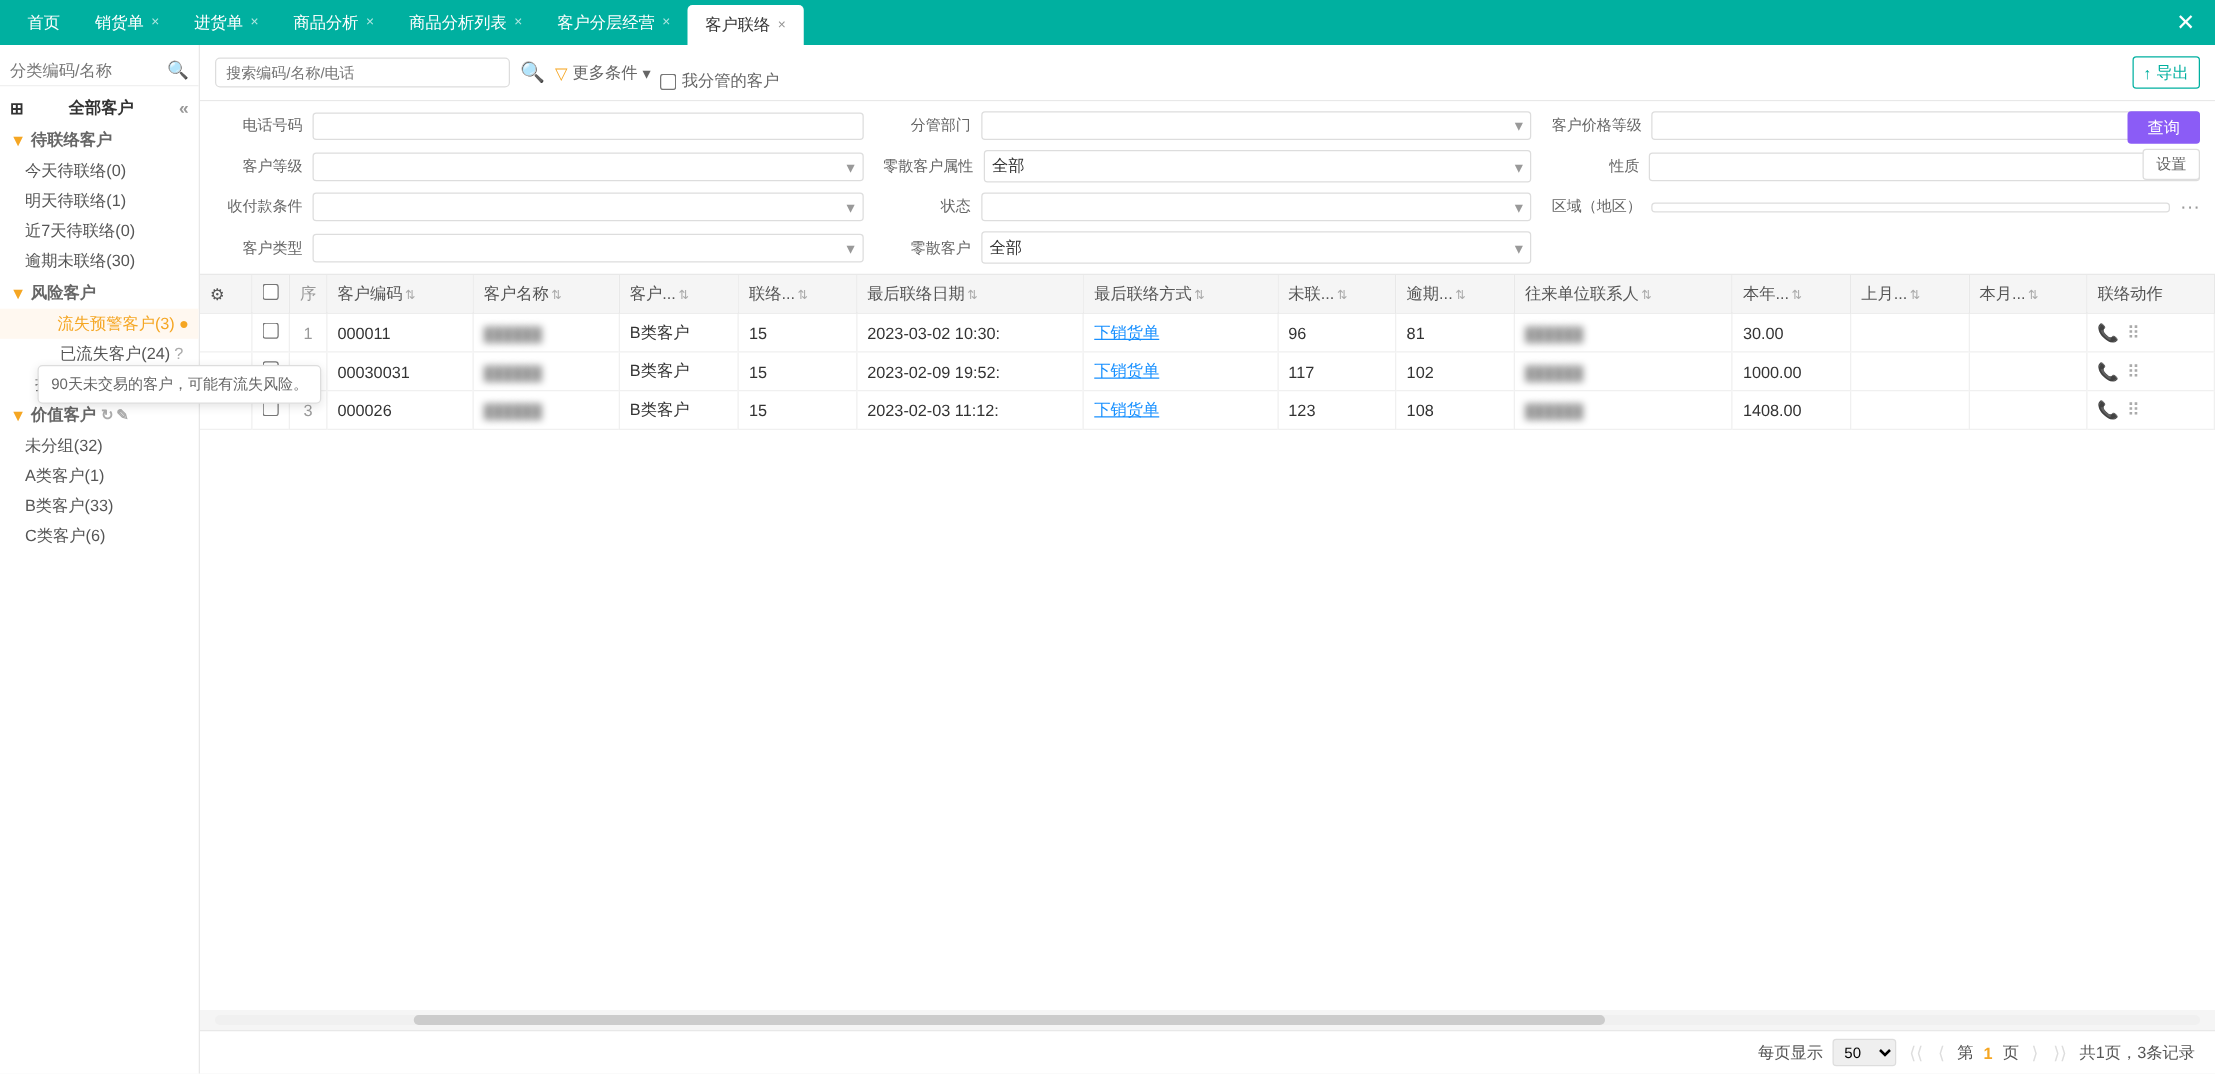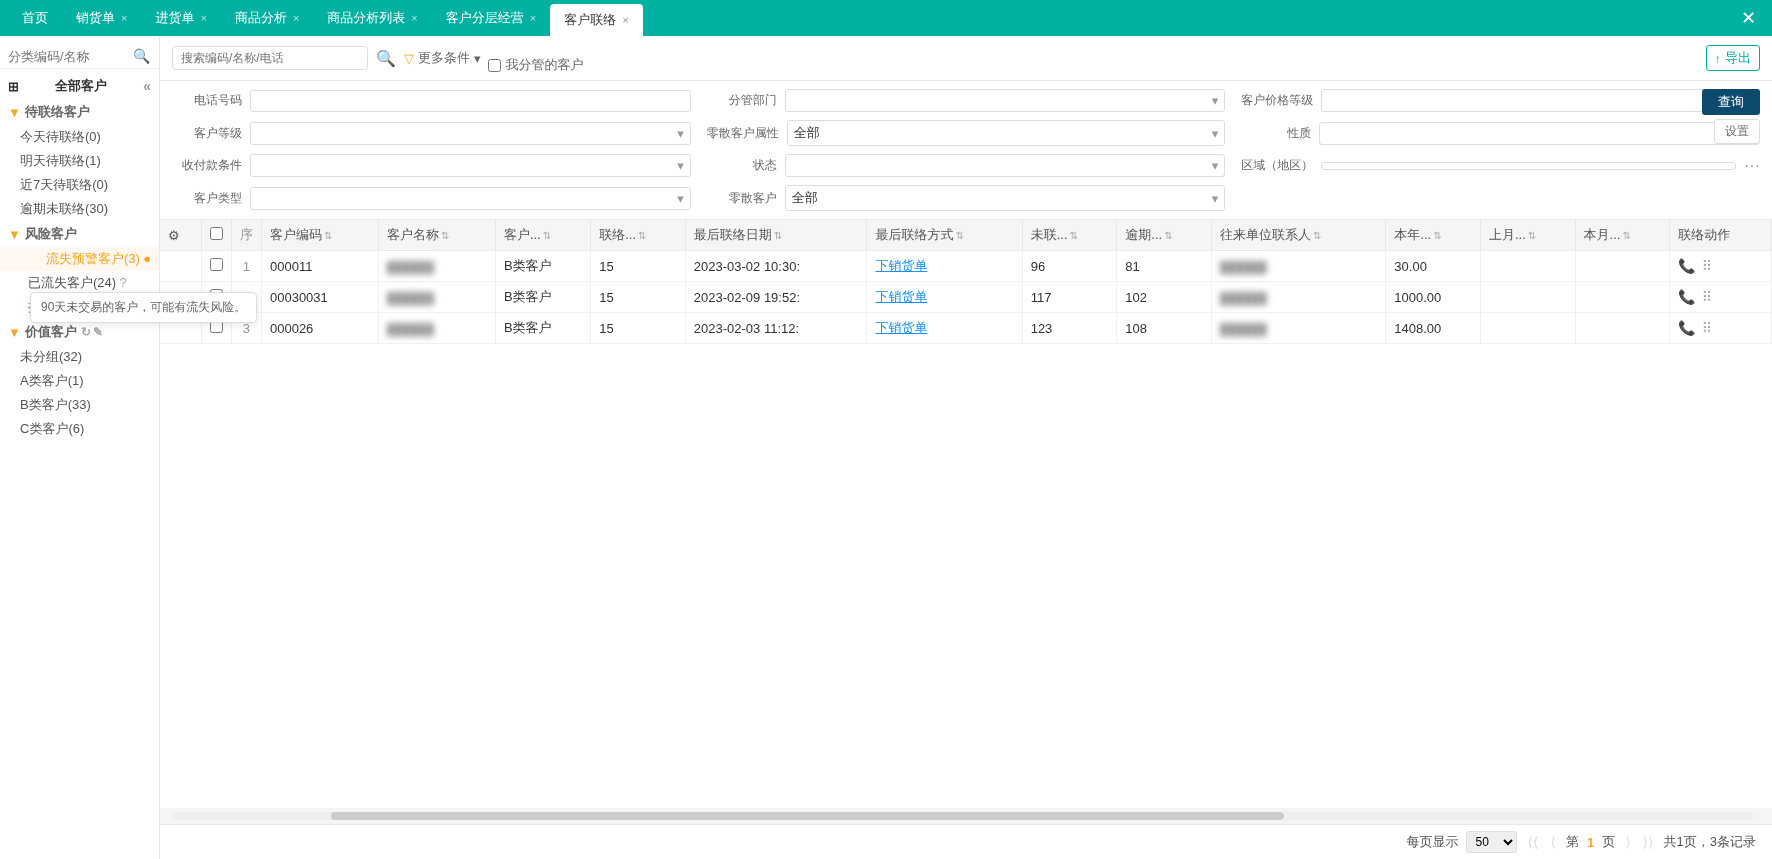--- a/index.html
+++ b/index.html
@@ -69,21 +69,21 @@
       flex: 1; display: flex; flex-direction: column; overflow: hidden; background: #f5f5f5;
     }
 
     
     .filter-bar {
       background: #fff; padding: 6px 12px; display: flex; align-items: center; gap: 8px;
       border-bottom: 1px solid #e8e8e8;
     }
     .filter-search-input {
       border: 1px solid #ddd; border-radius: 4px; padding: 4px 8px;
-      font-size: 12px; width: 196px; outline: none; color: #999;
+      font-size: 12px; width: 236px; outline: none; color: #999;
     }
     .filter-search-btn { color: #f5a623; cursor: pointer; font-size: 16px; }
     .filter-more {
       display: flex; align-items: center; gap: 4px; color: #666; cursor: pointer; font-size: 12px;
     }
     .filter-mine { display: flex; align-items: center; gap: 4px; color: #666; font-size: 12px; cursor: pointer; margin-top: 14px; }
     .filter-spacer { flex: 1; }
     .export-btn {
       display: flex; align-items: center; gap: 4px;
       color: #00b0a0; cursor: pointer; font-size: 12px; border: 1px solid #00b0a0;
@@ -110,21 +110,21 @@
       display: flex; align-items: center; justify-content: space-between;
       background: #fff; cursor: pointer;
     }
     .filter-select .arrow { color: #999; }
     .filter-ellipsis { color: #999; cursor: pointer; font-size: 16px; }
     .filter-actions {
       position: absolute; right: 12px; top: 8px;
       display: flex; flex-direction: column; gap: 4px; align-items: flex-end;
     }
     .query-btn {
-      background: #0c4a6e; color: #fff; border: none; border-radius: 3px;
+      background: #8b5cf6; color: #fff; border: none; border-radius: 3px;
       padding: 4px 16px; cursor: pointer; font-size: 13px;
     }
     .settings-btn {
       background: #fff; color: #666; border: 1px solid #ddd; border-radius: 3px;
       padding: 3px 10px; cursor: pointer; font-size: 12px;
     }
 
     
     .table-area {
       flex: 1; overflow: auto; background: #fff; margin: 0;
@@ -240,21 +240,21 @@
     <div class="sidebar-section-title">
       <span class="arrow">▼</span>
       <span>风险客户</span>
     </div>
 
     <div class="tooltip-box">90天未交易的客户，可能有流失风险。</div>
     <div class="sidebar-item active" style="padding-left:28px; color:#f5a623;text-align:right;">
       <span>流失预警客户(3)</span>
       <span style="color:#f5a623;">●</span>
     </div>
-    <div class="sidebar-item" style="padding-left:28px;">
+    <div class="sidebar-item" style="padding-left:28px;margin-left:20px;">
       <span>已流失客户(24)</span>
       <span style="color:#aaa;">?</span>
     </div>
     <div class="sidebar-item" style="padding-left:28px;">
       <span>持续下滑客户(2)</span>
       <span style="color:#aaa;">?</span>
     </div>
 
     <div class="sidebar-section-title">
       <span class="arrow">▼</span>

